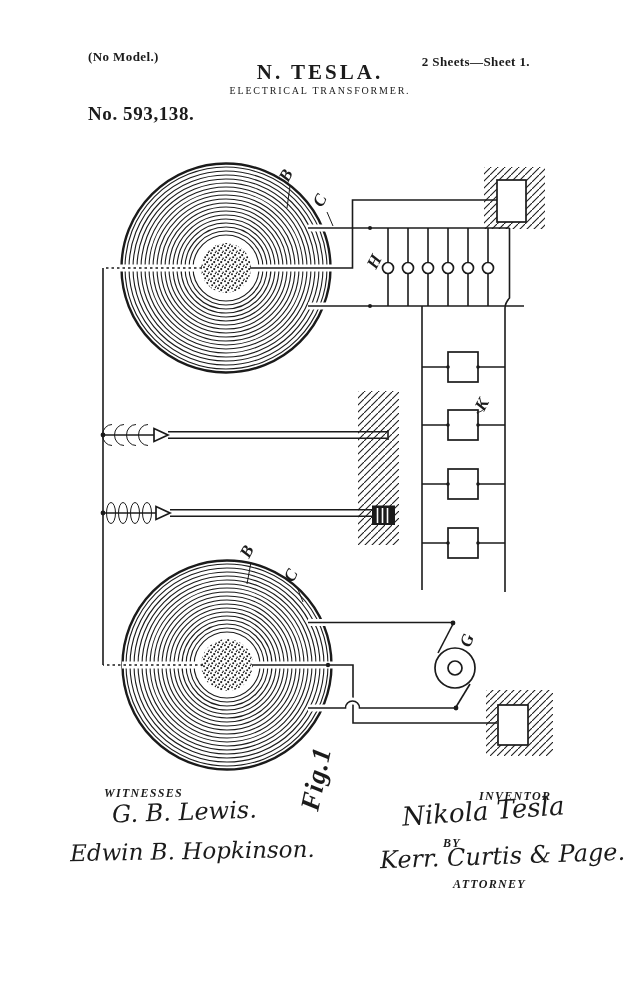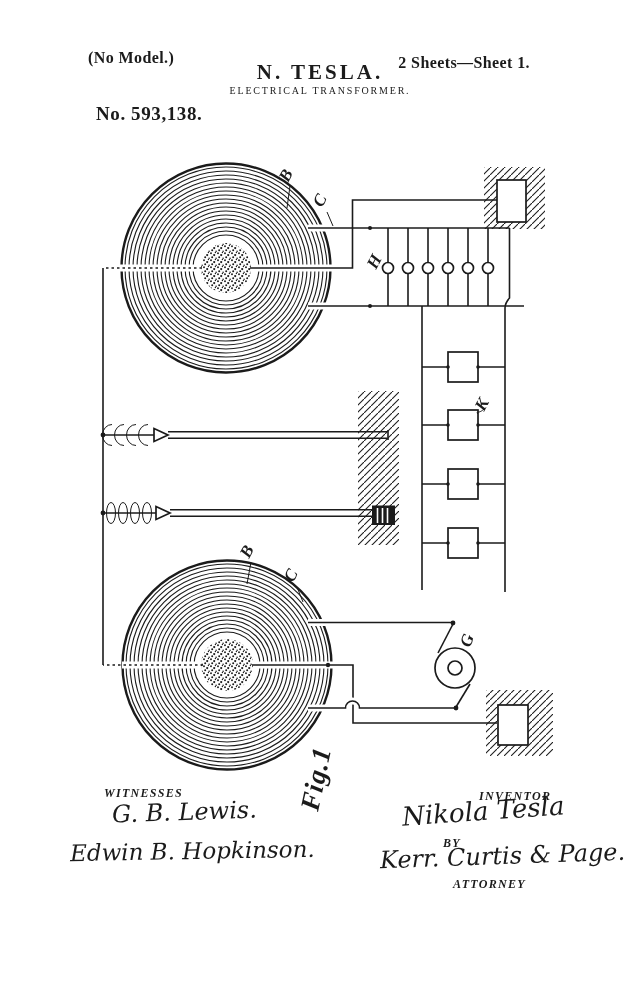--- a/index.html
+++ b/index.html
@@ -1,23 +1,23 @@
 <!DOCTYPE html>
 <html style="--ink: #1b1b1b; --paper: #ffffff;"><head>
 <meta charset="utf-8">
 <style>
   :root{ --ink:#1b1b1b; --paper:#ffffff; }
   html,body{margin:0;padding:0;background:#fff;}
   .page{position:relative;width:640px;height:992px;background:var(--paper);
         color:var(--ink);font-family:"Liberation Serif",serif;overflow:hidden;}
   .abs{position:absolute;white-space:nowrap;}
-  .h-small{font-weight:700;font-size:16px;letter-spacing:.4px;}
+  .h-small{font-weight:700;font-size:13px;letter-spacing:.4px;}
   .h-name{font-weight:700;font-size:21px;letter-spacing:3px;}
   .h-title{font-weight:400;font-size:10px;letter-spacing:1.8px;}
-  .h-num{font-weight:700;font-size:19px;letter-spacing:.6px;margin-left:8px;}
+  .h-num{font-weight:700;font-size:19px;letter-spacing:.6px;}
   .center{left:0;right:0;text-align:center;}
   .tag{font-style:italic;font-weight:700;font-size:12px;letter-spacing:1.3px;}
   .script{font-style:italic;font-family:"DejaVu Serif","Liberation Serif",serif;}
   svg{position:absolute;left:0;top:0;}
   .ln{stroke:var(--ink);stroke-width:1.6;fill:none;}
   .thn{stroke:var(--ink);stroke-width:1;fill:none;}
   .case{stroke:var(--paper);stroke-width:7;fill:none;}
   .dot{fill:var(--ink);stroke:none;}
   .box{fill:var(--paper);stroke:var(--ink);stroke-width:1.7;}
   .lbl{font:italic 700 17px "Liberation Serif",serif;fill:var(--ink);}

